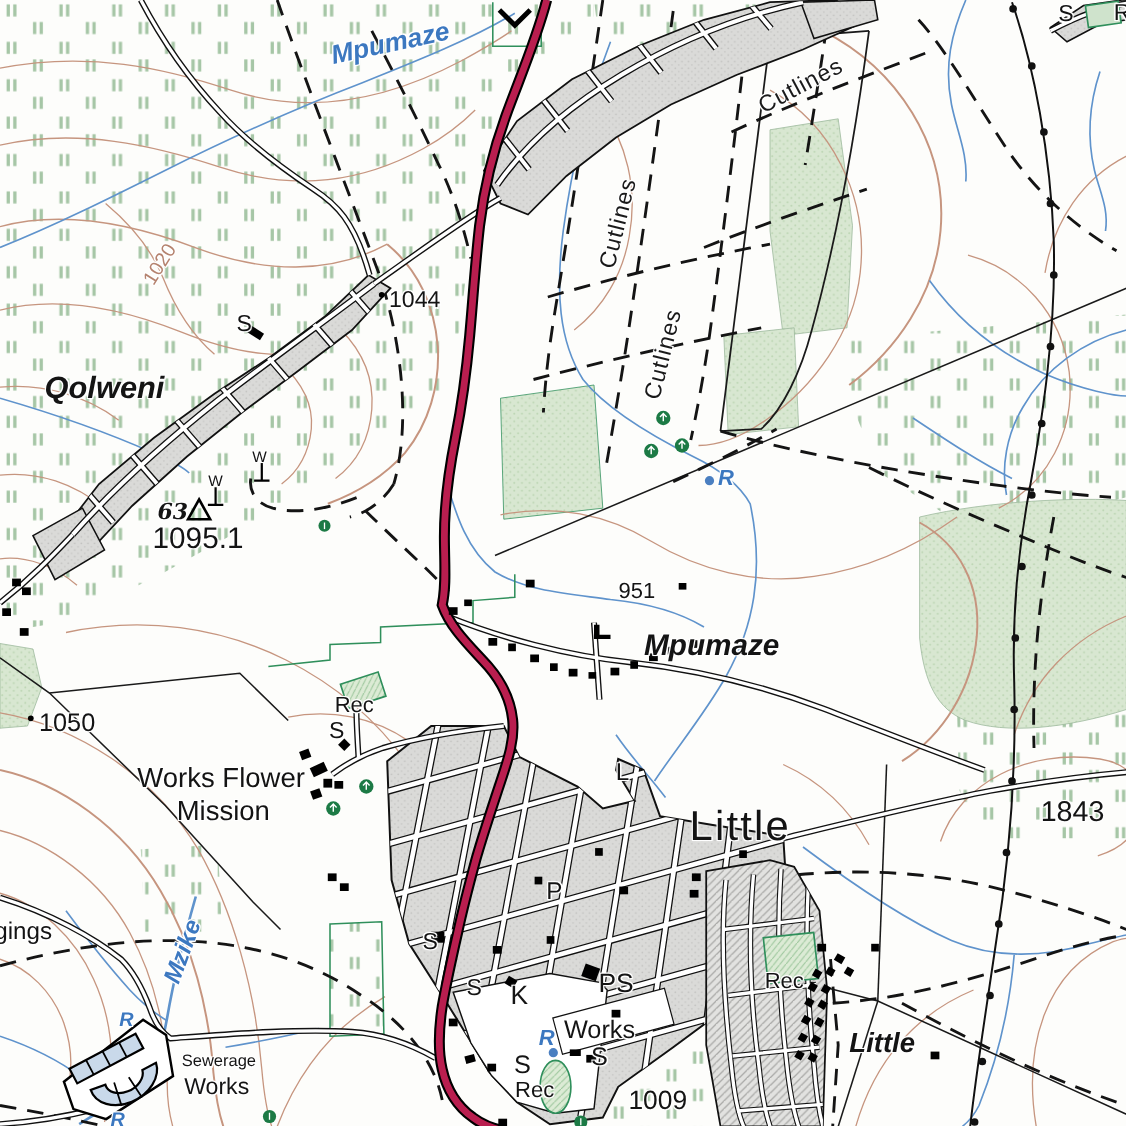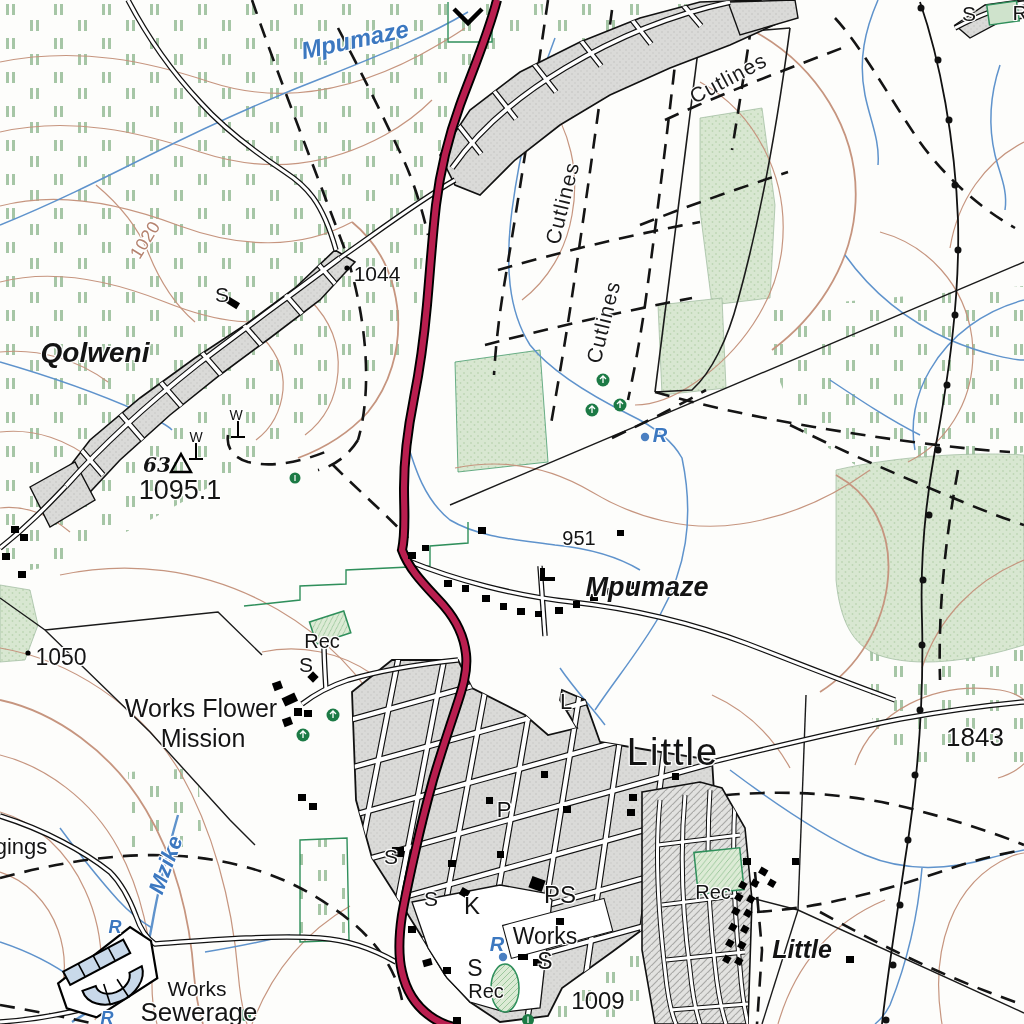--- a/index.html
+++ b/index.html
@@ -473,17 +473,17 @@
       <div class="lbl feature" style="left: 560px; top: 895px; font-size: 24px; transform: translate(-50%, -50%) rotate(0deg);">PS</div>
       <div class="lbl feature" style="left: 472px; top: 906px; font-size: 24px; transform: translate(-50%, -50%) rotate(0deg);">K</div>
       <div class="lbl feature" style="left: 545px; top: 936px; font-size: 23px; transform: translate(-50%, -50%) rotate(0deg);">Works</div>
       <div class="lbl water" style="left: 660px; top: 435px; font-size: 20px; transform: translate(-50%, -50%) rotate(0deg);">R</div>
       <div class="lbl water" style="left: 497px; top: 944px; font-size: 20px; transform: translate(-50%, -50%) rotate(0deg);">R</div>
       <div class="lbl water" style="left: 115px; top: 927px; font-size: 18px; transform: translate(-50%, -50%) rotate(0deg);">R</div>
       <div class="lbl water" style="left: 107px; top: 1018px; font-size: 18px; transform: translate(-50%, -50%) rotate(0deg);">R</div>
       <div class="lbl feature" style="left: 475px; top: 968px; font-size: 23px; transform: translate(-50%, -50%) rotate(0deg);">S</div>
       <div class="lbl feature" style="left: 545px; top: 961px; font-size: 23px; transform: translate(-50%, -50%) rotate(0deg);">S</div>
       <div class="lbl feature" style="left: 486px; top: 991px; font-size: 20px; transform: translate(-50%, -50%) rotate(0deg);">Rec</div>
-      <div class="lbl feature" style="left: 199px; top: 965px; font-size: 26px; transform: translate(-50%, -50%) rotate(0deg); margin-top: 47px;">Sewerage</div>
+      <div class="lbl feature" style="left: 199px; top: 965px; font-size: 15px; transform: translate(-50%, -50%) rotate(0deg);">Sewerage</div>
       <div class="lbl feature" style="left: 197px; top: 988px; font-size: 21px; transform: translate(-50%, -50%) rotate(0deg);">Works</div>
       <div class="lbl elev" style="left: 598px; top: 1001px; font-size: 24px; transform: translate(-50%, -50%) rotate(0deg);">1009</div>
     </div>
 </div>
 
 </body></html>

